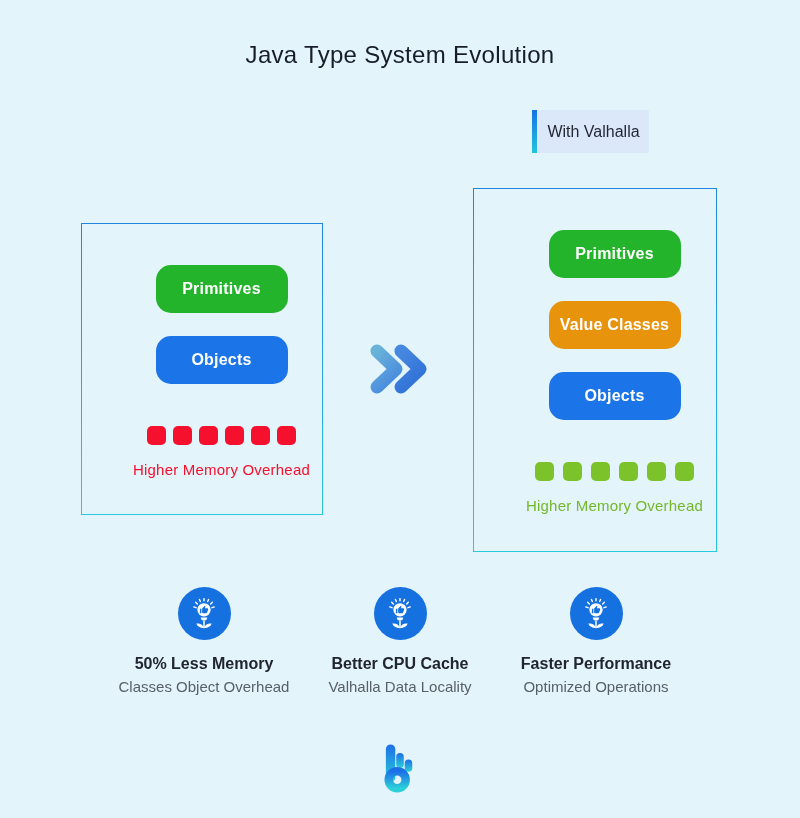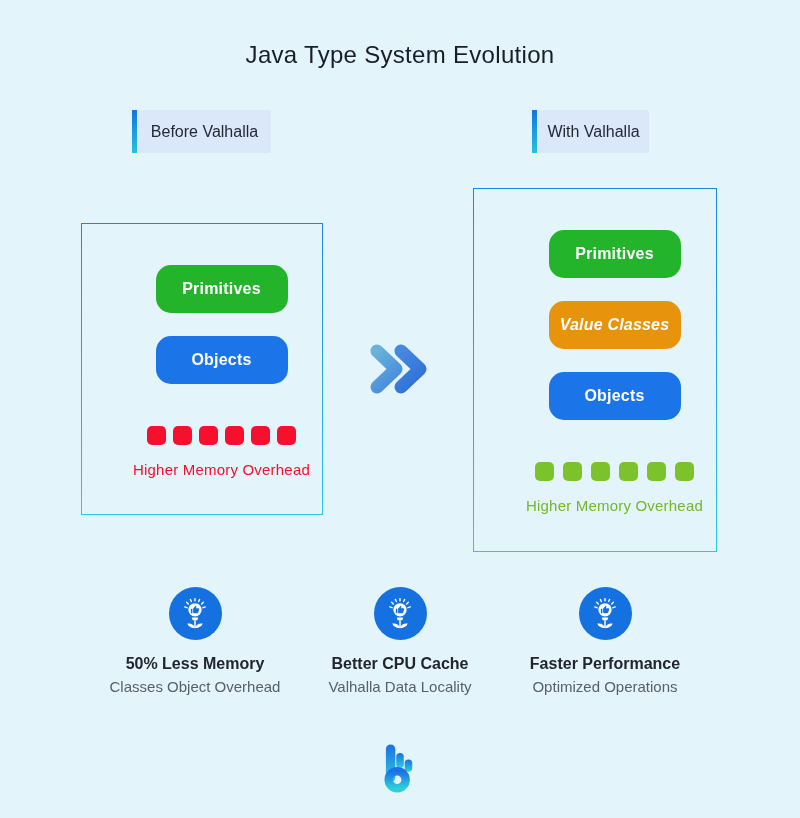--- a/index.html
+++ b/index.html
@@ -33,42 +33,38 @@
   .mem-square { width:19px; height:19px; border-radius:5px; display:inline-block; }
   .mem-row.red .mem-square   { background:var(--red-square,#f5112e); }
   .mem-row.green .mem-square { background:var(--green-square,#7cc32b); }
   .mem-label { margin-top:16px; font-size:15px; font-weight:500; letter-spacing:.2px; }
   .mem-label.red   { color:var(--red-text,#f3102f); }
   .mem-label.green { color:var(--green-text,#74b82a); }
 
   .arrow-wrap { position:absolute; left:368px; top:344px; width:62px; height:50px; }
 
   .benefits-row { position:absolute; top:587px; left:0; width:800px;
-                  display:flex; justify-content:center;gap:9px; }
+                  display:flex; justify-content:center; }
   .benefit { width:196px; display:flex; flex-direction:column; align-items:center; text-align:center; }
   .benefit-circle { width:53px; height:53px; border-radius:50%; background:var(--circle-blue,#1571e0);
                     display:flex; align-items:center; justify-content:center; }
   .benefit-title { margin-top:15px; font-size:16px; font-weight:700; color:var(--benefit-title,#20252e); }
   .benefit-sub   { margin-top:5px;  font-size:15px; color:var(--benefit-sub,#575f6b); }
 
   .logo { position:absolute; top:743px; left:0; right:0; display:flex;
           align-items:center; justify-content:center; gap:9px; }
   .logo-text { font-size:20px; font-weight:700; letter-spacing:.8px; color:var(--logo-text,#272c34); }
 </style>
 </head>
 <body>
 
 <div class="canvas">
 
   <div class="title">Java Type System Evolution</div>
 
-  <div class="badge before">
-    <span class="badge-accent"></span>
-    <span>Before Valhalla</span>
-  </div>
   <div class="badge after">
     <span class="badge-accent"></span>
     <span>With Valhalla</span>
   </div>
 
   <div class="panel before">
     <div class="boxes">
 
         <div class="type-box" style="background: rgb(36, 180, 43);">
           <span>Primitives</span>
@@ -106,21 +102,21 @@
     </svg>
   </div>
 
   <div class="panel after">
     <div class="boxes">
 
         <div class="type-box" style="background: rgb(36, 180, 43);">
           <span>Primitives</span>
         </div>
 
-        <div class="type-box" style="background: rgb(232, 147, 12); font-style: italic;">
+        <div class="type-box" style="background: rgb(232, 147, 12);">
           <span>Value Classes</span>
         </div>
 
         <div class="type-box" style="background: rgb(27, 116, 232);">
           <span>Objects</span>
         </div>
       </div>
     <div class="mem-row green">
         <span class="mem-square"></span>
         <span class="mem-square"></span>

